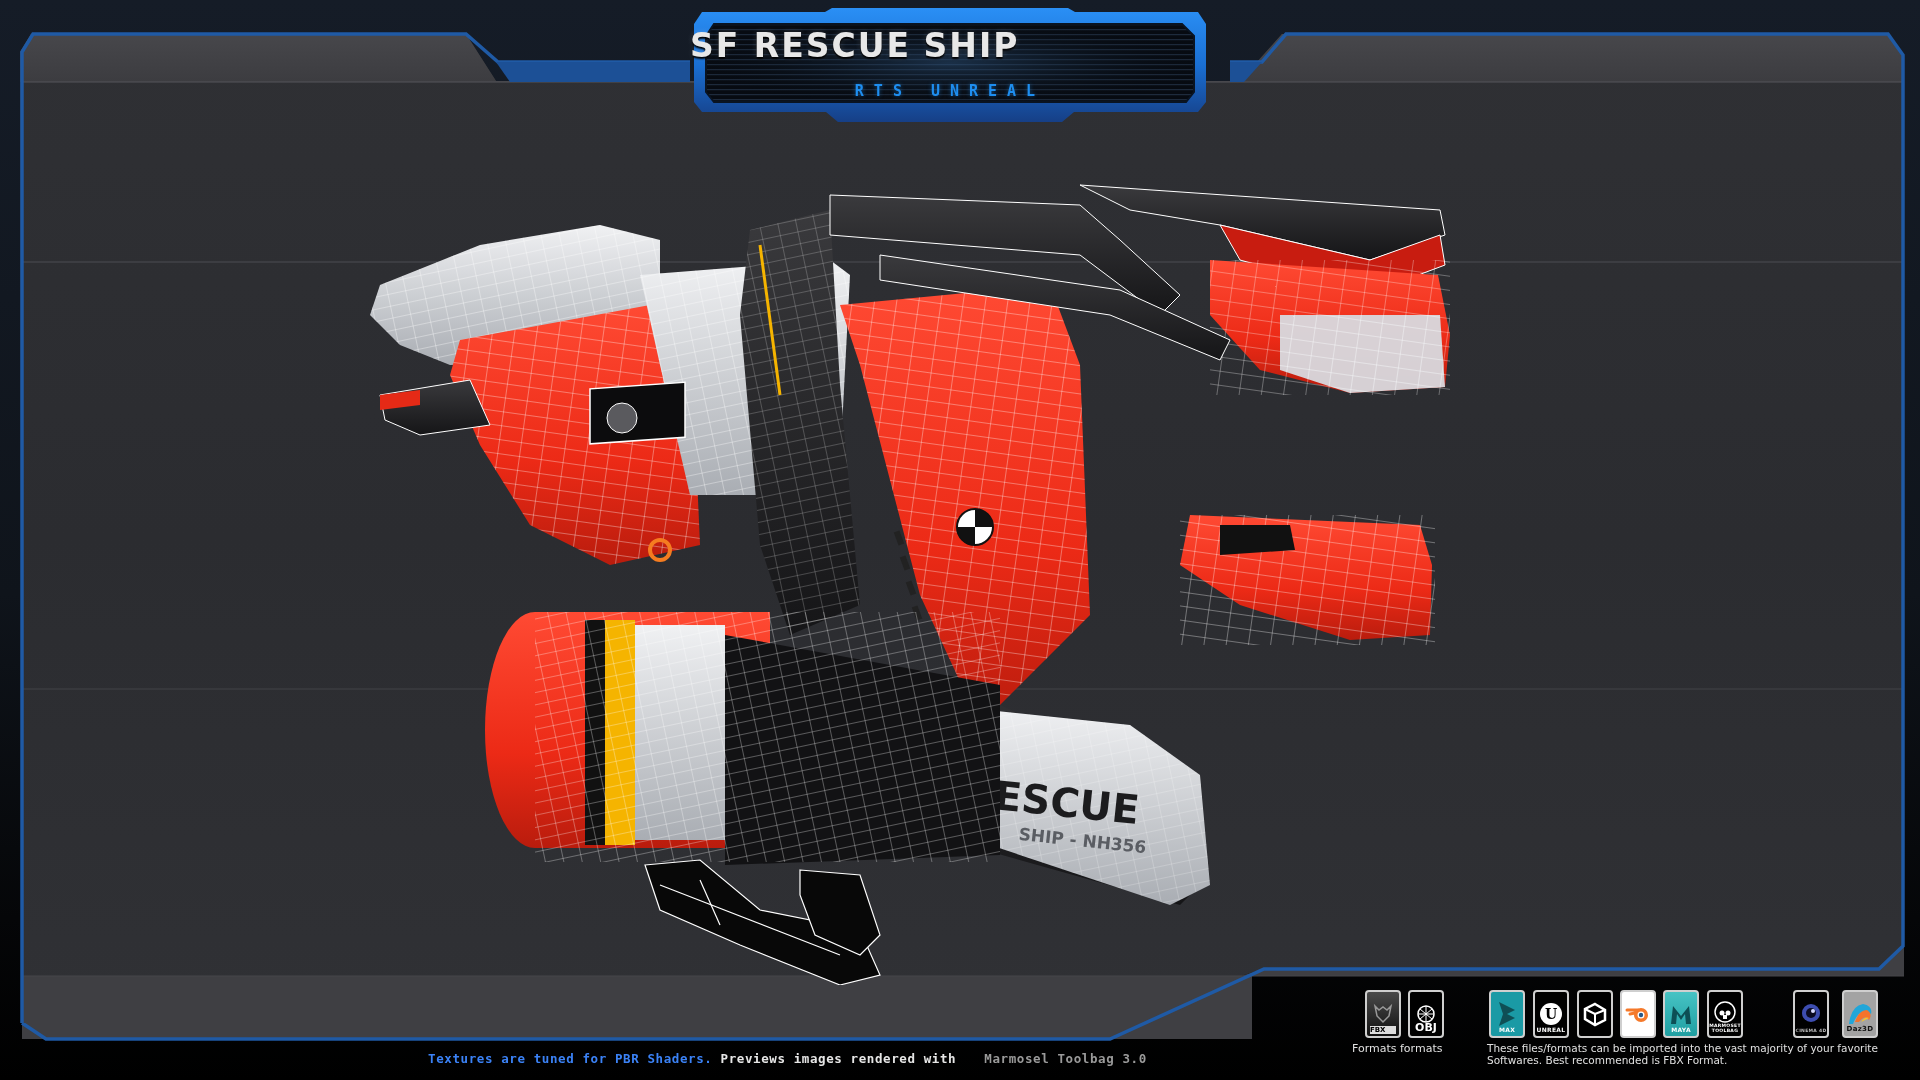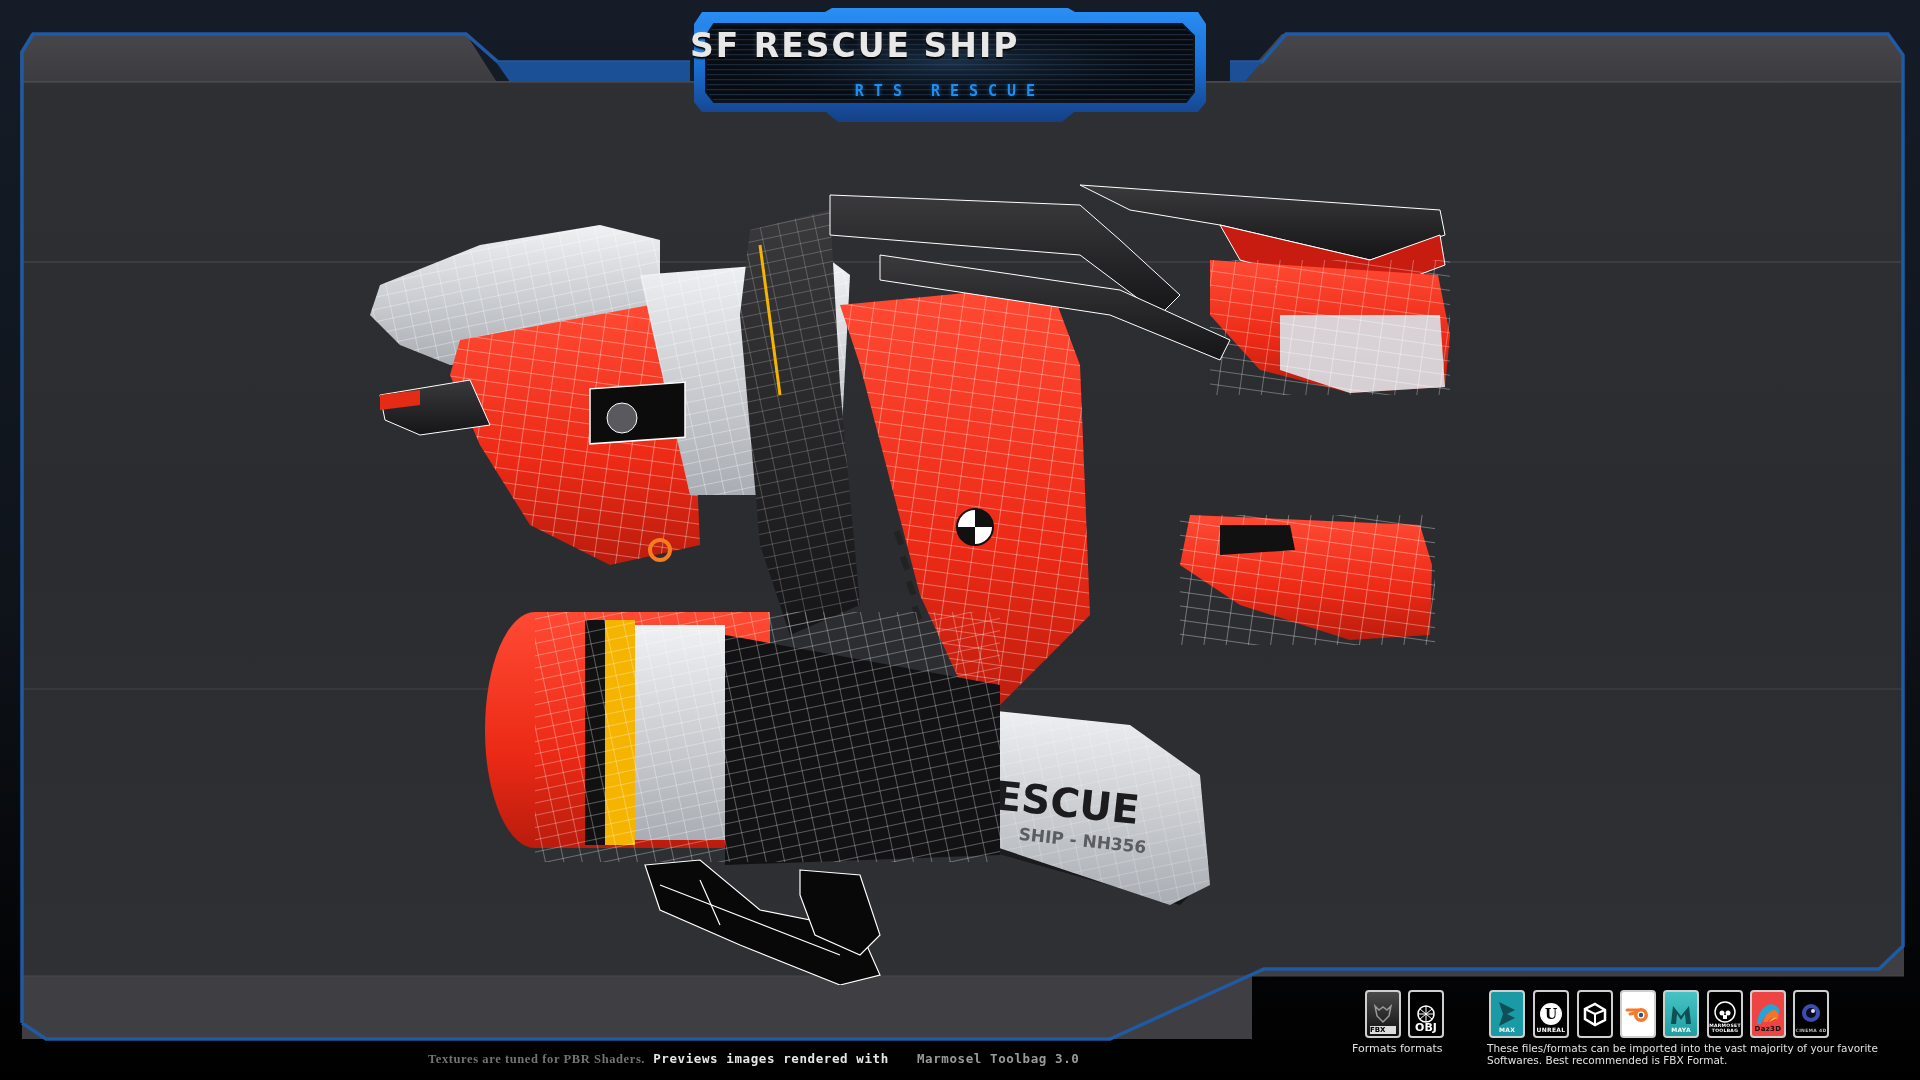--- a/index.html
+++ b/index.html
@@ -35,21 +35,21 @@
 
   
   .render { position: absolute; left: 360px; top: 165px; width: 1110px; height: 820px; }
 
   
   .footer-note {
     position: absolute; left: 428px; top: 1051px;
     font-family: "DejaVu Sans Mono", monospace; font-size: 12.5px; font-weight: bold;
     letter-spacing: 0.6px; white-space: nowrap;
   }
-  .footer-note .hl { color: #737373; font-family: Liberation Serif, serif; }
+  .footer-note .hl { color: #3b82f6; }
   .footer-note .nm { color: #e6e6e6; }
   .footer-note .mut { color: #9a9a9a; padding-left: 20px; }
 
   .icon-tile {
     position: absolute; top: 990px; width: 36px; height: 48px;
     border: 2px solid #cfcfcf; border-radius: 4px; overflow: hidden;
     display: flex; align-items: center; justify-content: center; flex-direction: column;
     font-family: "DejaVu Sans", sans-serif;
   }
   .icon-tile svg { display: block; }
@@ -124,21 +124,21 @@
         </radialGradient>
       </defs>
       <path d="M 12 6 L 135 6 L 142 2 L 378 2 L 385 6 L 508 6 L 516 18 L 516 96 L 508 106 L 384 106 L 372 116 L 148 116 L 136 106 L 12 106 L 4 96 L 4 18 Z" fill="url(#plaqueBlue)"></path>
       <path d="M 24 18 L 492 18 L 504 30 L 504 86 L 496 96 L 24 96 L 16 86 L 16 30 Z" fill="url(#scan)" stroke="#0a1422" stroke-width="2"></path>
       <rect x="16" y="18" width="488" height="78" fill="url(#glow)"></rect>
     </svg>
     <div class="title-text">
       <span class="bold">SF RESCUE</span>
       <span class="bold">SHIP</span>
     </div>
-    <div class="subtitle-text">RTS RESCUE</div>
+    <div class="subtitle-text">RTS UNREAL</div>
   </div>
 
   <div class="render">
     <svg width="1110" height="820" viewBox="0 0 1110 820" xmlns="http://www.w3.org/2000/svg">
       <defs>
         <linearGradient id="red1" x1="0" y1="0" x2="0" y2="1">
           <stop offset="0" stop-color="#ff4a33"></stop>
           <stop offset="0.6" stop-color="#ec2a16"></stop>
           <stop offset="1" stop-color="#b91c0d"></stop>
         </linearGradient>
@@ -301,21 +301,21 @@
   </div>
   <div class="icon-tile" style="left:1707px; background:#000;">
     <svg width="26" height="26" viewBox="0 0 26 26">
         <circle cx="13" cy="11" r="10" fill="none" stroke="#fff" stroke-width="1.5"></circle>
         <circle cx="10" cy="12" r="2.5" fill="#fff"></circle>
         <circle cx="16" cy="12" r="2.5" fill="#fff"></circle>
         <rect x="11" y="14" width="4" height="4" fill="#fff"></rect>
       </svg>
     <div class="tile-lbl" style="font-size:4.5px;">MARMOSET TOOLBAG</div>
   </div>
-  <div class="icon-tile" style="left:1750px; background:#ef4444;">
+  <div class="icon-tile" style="left:1842px; background:#a3a3a3;">
     <svg width="30" height="28" viewBox="0 0 30 28">
         <path d="M4 24 Q6 6 18 4 Q28 6 26 14 Q20 8 14 14 Q10 18 8 24 Z" fill="#21a6d9"></path>
         <path d="M10 22 Q14 10 22 10 Q28 14 24 20 Q20 14 14 22 Z" fill="#f4732c"></path>
         <path d="M16 22 Q20 16 24 18 Z" fill="#f7c22a"></path>
       </svg>
     <div class="tile-lbl" style="color:#111;font-size:7px;">Daz3D</div>
   </div>
   <div class="icon-tile" style="left:1793px; background:#000;">
     <svg width="26" height="26" viewBox="0 0 26 26">
         <circle cx="13" cy="12" r="9" fill="#3d4db0"></circle>

